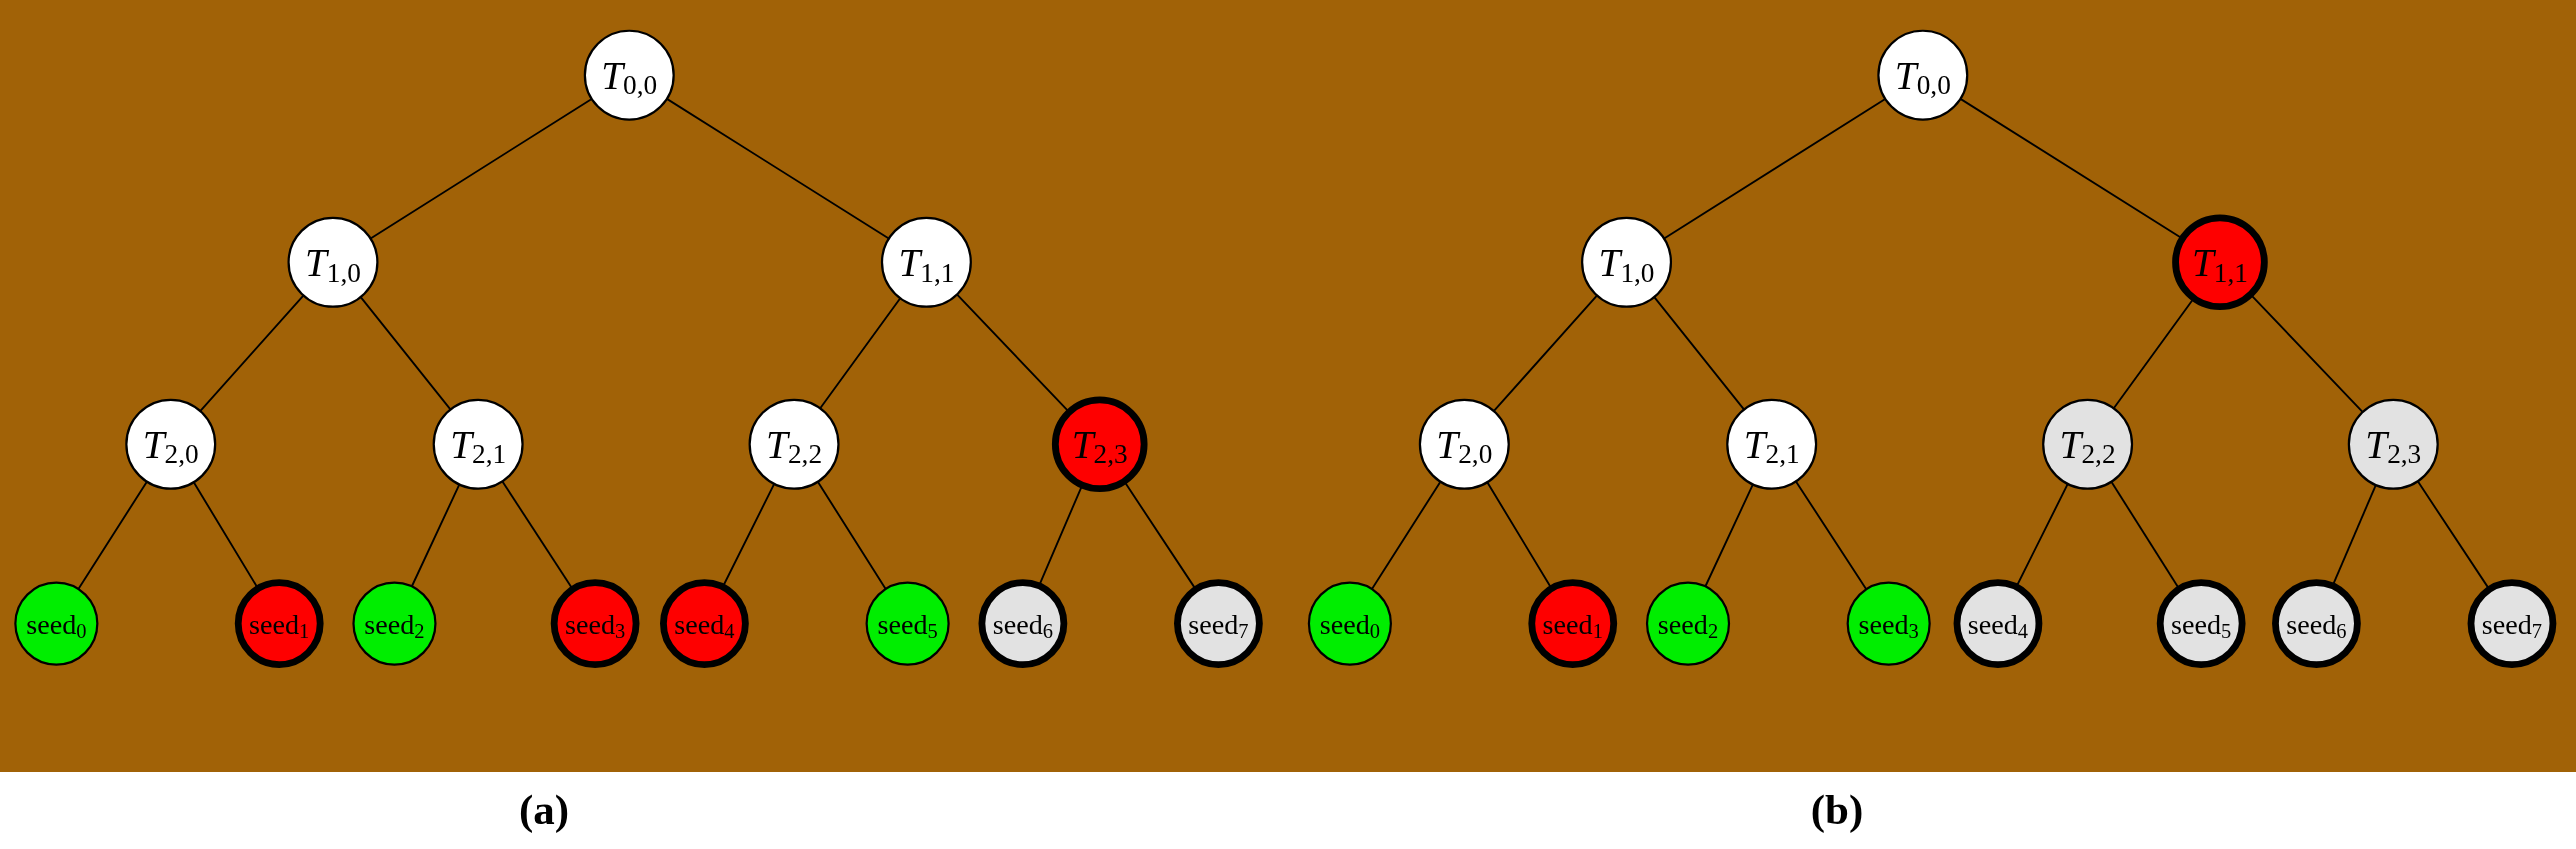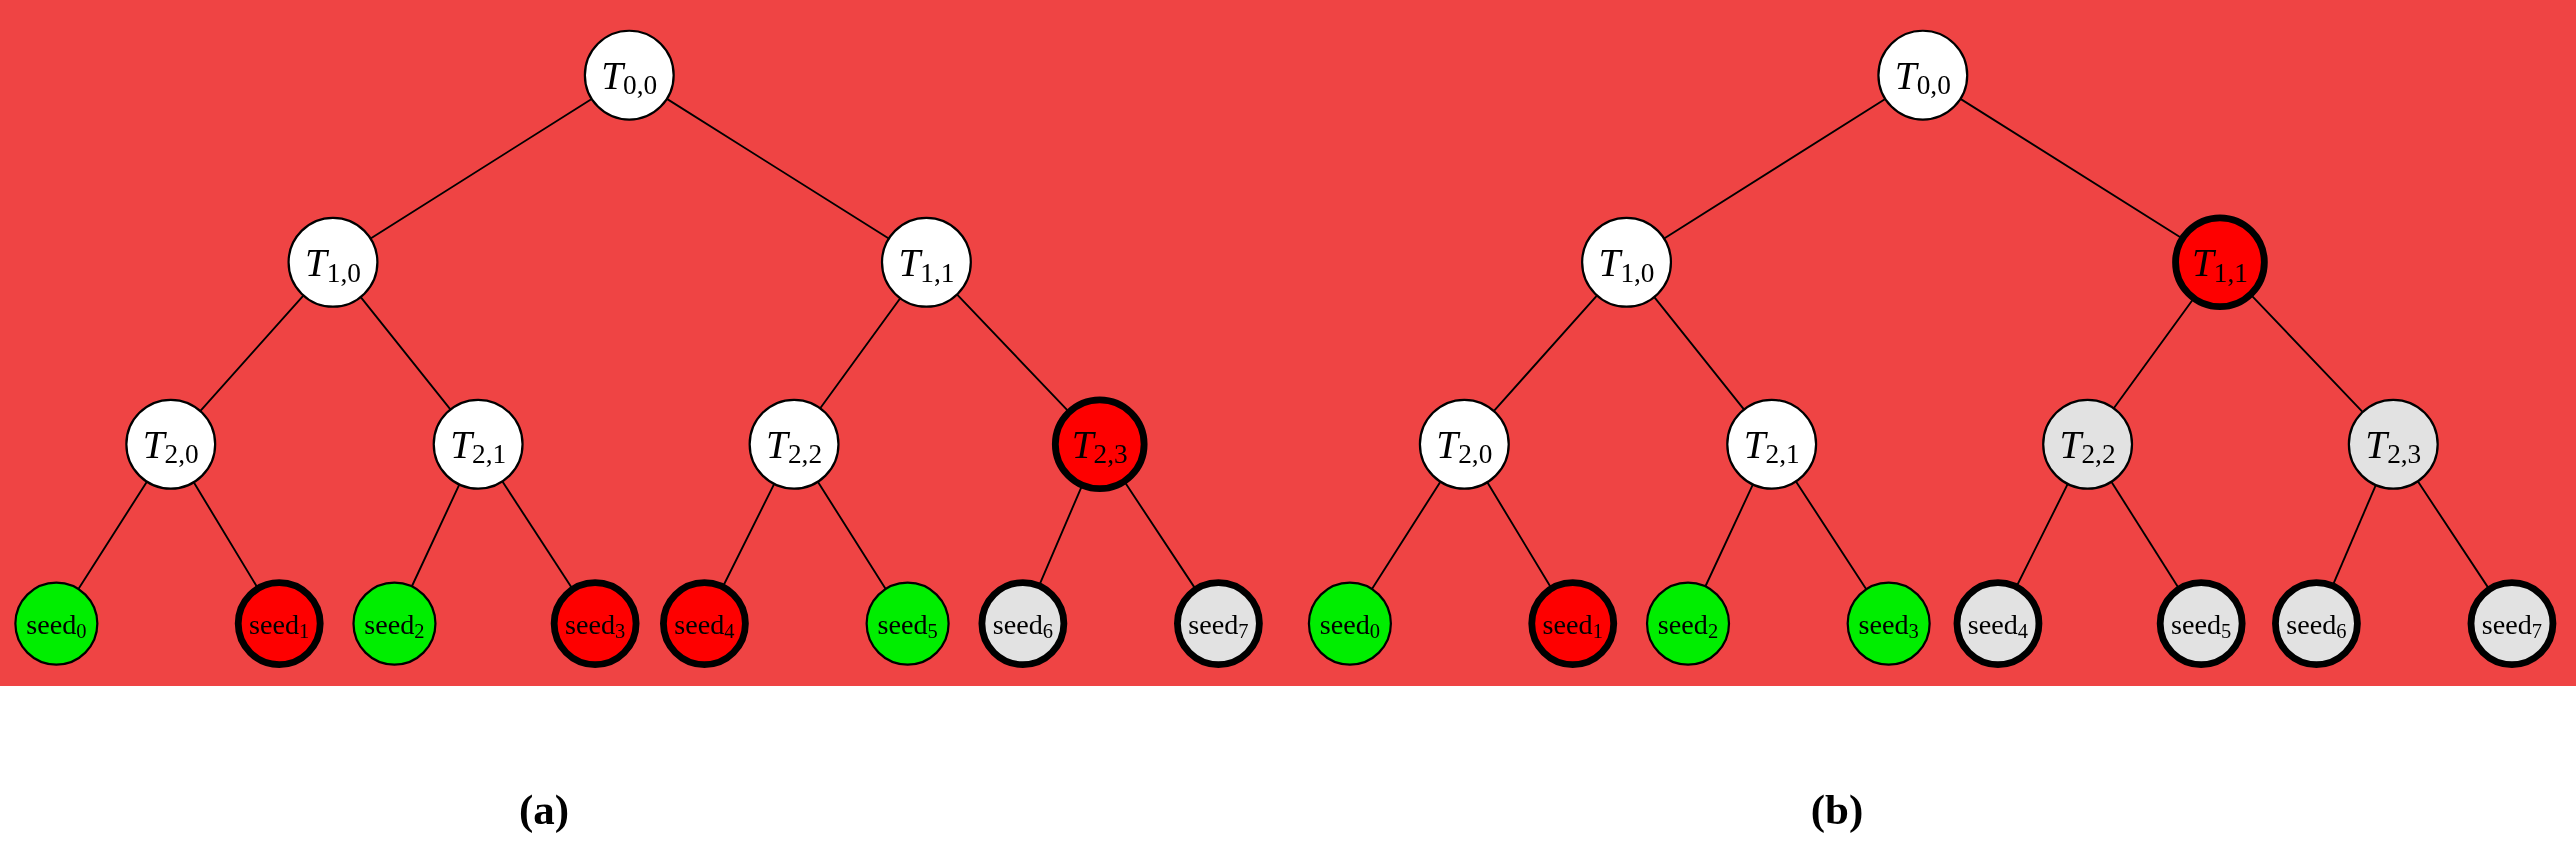--- a/index.html
+++ b/index.html
@@ -9,22 +9,22 @@
   }
   body {
     width: 2576px;
     height: 850px;
     font-family: "Liberation Serif", "DejaVu Serif", serif;
     overflow: hidden;
   }
   #figure-root {
     position: relative;
     width: 2576px;
-    height: 686px;
-    background: #ef4444;
+    height: 772px;
+    background: #a16207;
   }
   svg.tree-svg {
     position: absolute;
     top: 0;
     left: 0;
     width: 2576px;
     height: 850px;
     display: block;
   }
   .edge-line {

